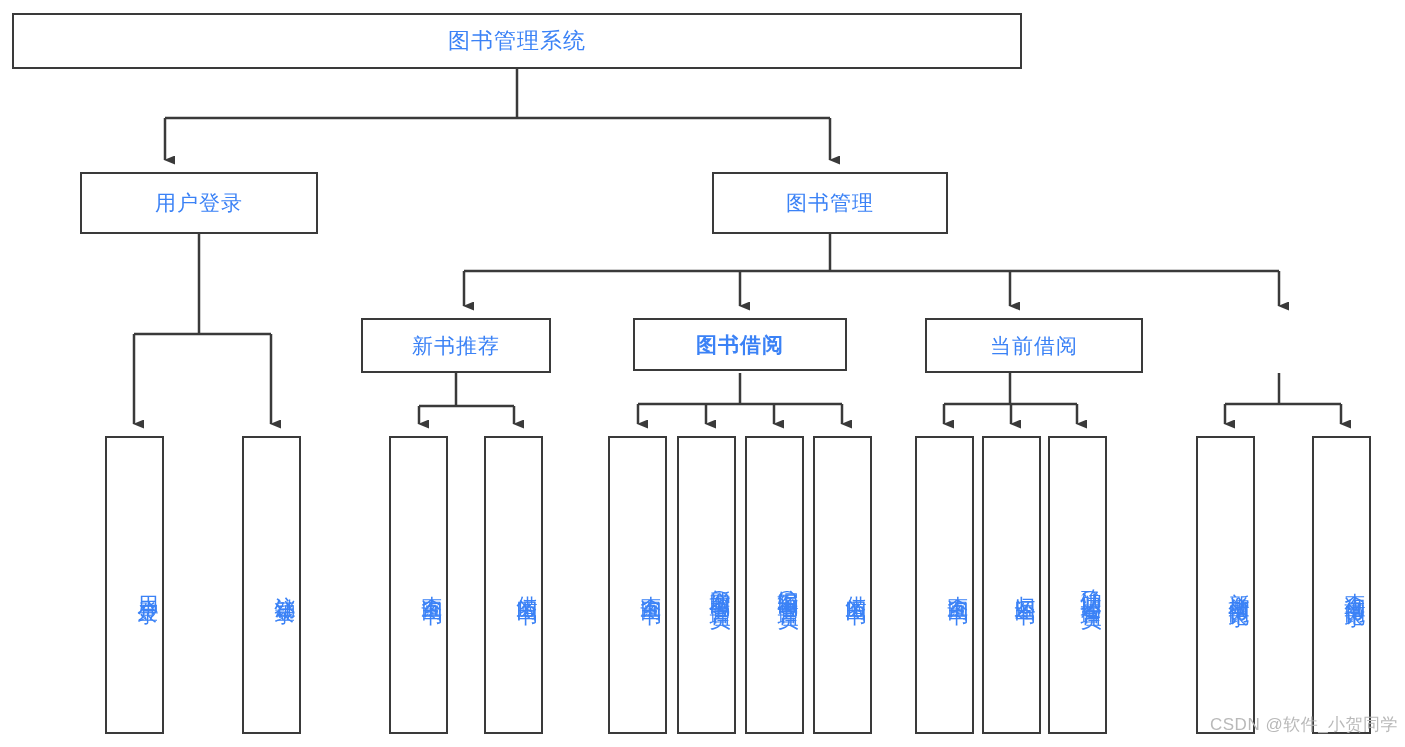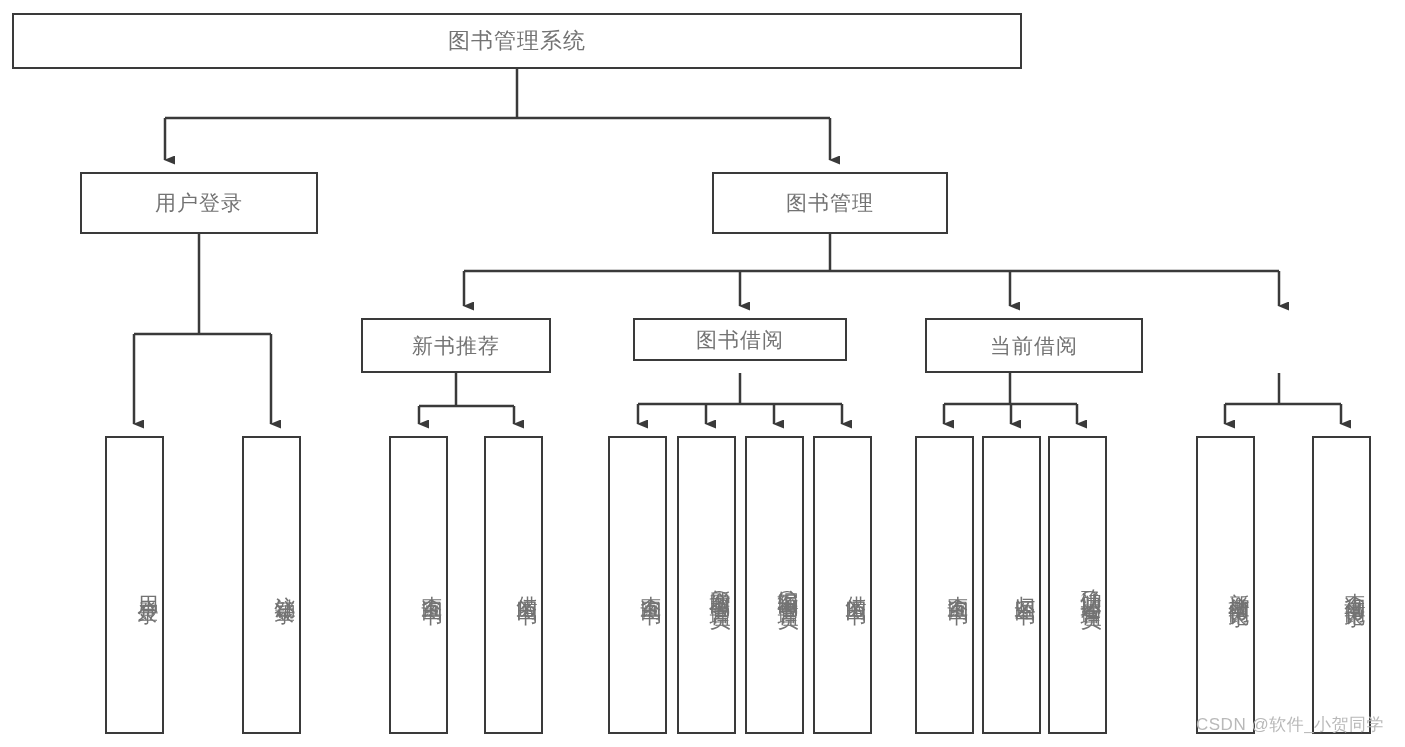--- a/index.html
+++ b/index.html
@@ -26,21 +26,21 @@
     pointer-events: none;
   }
   .node {
     position: absolute;
     box-sizing: border-box;
     background: #ffffff;
     border: 2px solid #3a3a3a;
     display: flex;
     align-items: center;
     justify-content: center;
-    color: #737373;
+    color: #3b82f6;
     text-align: center;
   }
   .node.horiz {
     font-size: 21px;
     letter-spacing: 1px;
     line-height: 1.2;
   }
   .node.vert {
     writing-mode: vertical-rl;
     text-orientation: upright;
@@ -117,32 +117,32 @@
       <path d="M1341,404 L1341,424" marker-end="url(#arrowhead)"></path>
     </g>
   </svg>
 
   <div class="node horiz root" style="left: 12px; top: 13px; width: 1010px; height: 56px;">图书管理系统</div>
 
   <div class="node horiz" style="left: 80px; top: 172px; width: 238px; height: 62px;">用户登录</div>
   <div class="node horiz" style="left: 712px; top: 172px; width: 236px; height: 62px;">图书管理</div>
 
   <div class="node horiz" style="left: 361px; top: 318px; width: 190px; height: 55px;">新书推荐</div>
-  <div class="node horiz" style="left: 633px; top: 318px; width: 214px; height: 43px;">图书借阅</div>
+  <div class="node horiz" style="left: 633px; top: 318px; width: 214px; height: 53px; font-weight: bold;">图书借阅</div>
   <div class="node horiz" style="left: 901px; top: 318px; width: 218px; height: 55px; margin-left: 24px;">当前借阅</div>
 
   <div class="node vert" style="left: 105px; top: 436px; width: 59px; height: 298px;">用户登录</div>
   <div class="node vert" style="left: 242px; top: 436px; width: 59px; height: 298px;">注销登录</div>
   <div class="node vert" style="left: 389px; top: 436px; width: 59px; height: 298px;">查询图书</div>
   <div class="node vert" style="left: 484px; top: 436px; width: 59px; height: 298px;">借阅图书</div>
   <div class="node vert" style="left: 608px; top: 436px; width: 59px; height: 298px;">查询图书</div>
   <div class="node vert" style="left: 677px; top: 436px; width: 59px; height: 298px;">新增图书（管理员）</div>
   <div class="node vert" style="left: 745px; top: 436px; width: 59px; height: 298px;">编辑图书（管理员）</div>
   <div class="node vert" style="left: 813px; top: 436px; width: 59px; height: 298px;">借阅图书</div>
   <div class="node vert" style="left: 915px; top: 436px; width: 59px; height: 298px;">查询图书</div>
   <div class="node vert" style="left: 982px; top: 436px; width: 59px; height: 298px;">归还图书</div>
   <div class="node vert" style="left: 1048px; top: 436px; width: 59px; height: 298px;">确认归还（管理员）</div>
   <div class="node vert" style="left: 1196px; top: 436px; width: 59px; height: 298px;">新增借阅记录</div>
   <div class="node vert" style="left: 1312px; top: 436px; width: 59px; height: 298px;">查询借阅记录</div>
 
-  <div class="watermark" style="left: 1196px; top: 713px;">CSDN @软件_小贺同学</div>
+  <div class="watermark" style="left: 1196px; top: 713px; padding-left: 14px;">CSDN @软件_小贺同学</div>
 
 </div>
 
 </body></html>

